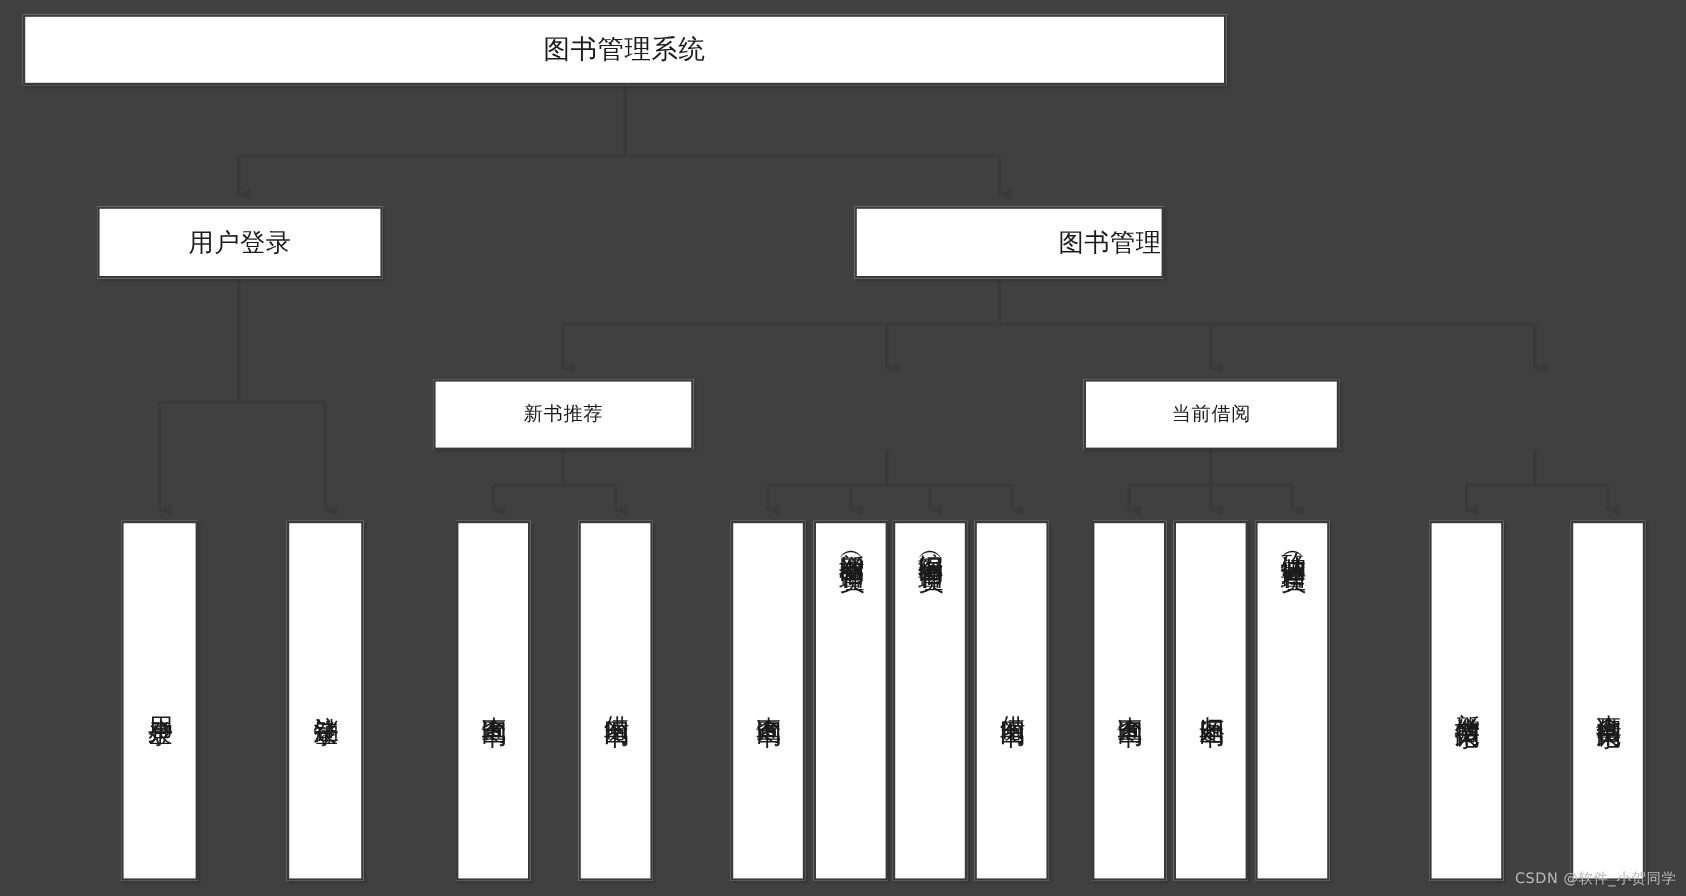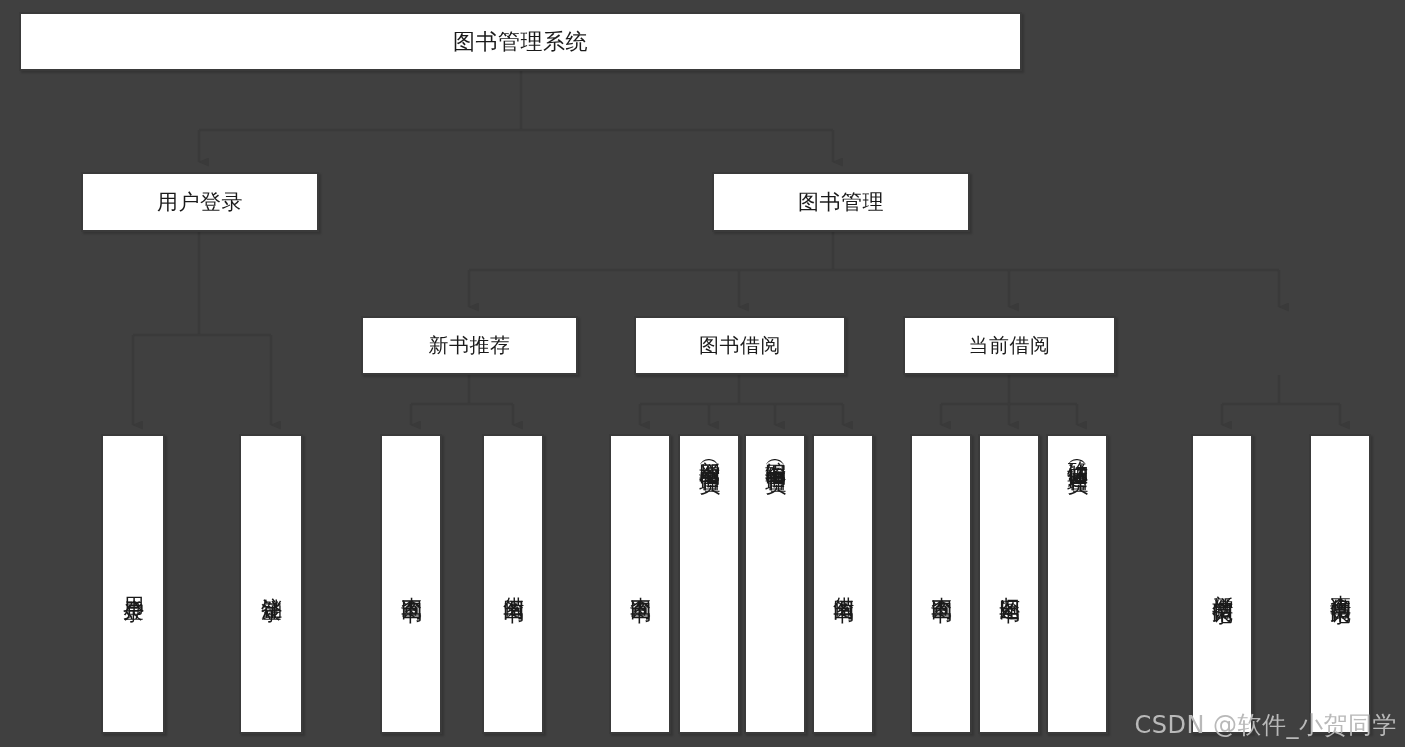--- a/index.html
+++ b/index.html
@@ -38,40 +38,40 @@
     color: #1a1a1a;
   }
   .node .label {
     display: block;
     text-align: center;
     line-height: 1.18;
     letter-spacing: 0.5px;
   }
   .node.root .label  { font-size: 22px; }
   .node.lvl2 .label  { font-size: 21px; }
-  .node.lvl3 .label  { font-size: 20px; }
+  .node.lvl3 .label  { font-size: 16px; }
   .node.leaf {
     align-items: flex-start;
     justify-content: center;
     padding-top: 8px;
   }
   .node.leaf .label {
     writing-mode: vertical-rl;
     text-orientation: upright;
     font-size: 21px;
     line-height: 1.22;
     letter-spacing: 2px;
     white-space: nowrap;
   }
   .node.leaf.midtext { align-items: center; padding-top: 0; }
   .watermark {
     position: absolute;
     right: 8px;
     bottom: 6px;
-    font-size: 24px;
+    font-size: 12px;
     color: #b9b9b9;
     letter-spacing: 0.5px;
     white-space: nowrap;
     font-family: "DejaVu Sans", "Liberation Sans", sans-serif;
   }
 </style>
 </head>
 <body>
 
 <div id="canvas">
@@ -129,31 +129,28 @@
   </svg>
 
   <div class="node root" style="left:19px; top:12px; width:1003px; height:59px;">
     <span class="label">图书管理系统</span>
   </div>
 
   <div class="node lvl2" style="left:81px; top:172px; width:238px; height:60px;">
     <span class="label">用户登录</span>
   </div>
 
-  <div class="node lvl2" style="left:712px; top:172px; width:258px; height:60px;">
+  <div class="node lvl2" style="left:712px; top:172px; width:258px; height:60px;justify-content:flex-end;">
     <span class="label">图书管理</span>
   </div>
 
   <div class="node lvl3" style="left:361px; top:316px; width:217px; height:59px;">
     <span class="label">新书推荐</span>
   </div>
 
-  <div class="node lvl3" style="left:634px; top:316px; width:212px; height:59px;">
-    <span class="label">图书借阅</span>
-  </div>
 
   <div class="node lvl3" style="left:903px; top:316px; width:213px; height:59px;">
     <span class="label">当前借阅</span>
   </div>
 
 
   <div class="node leaf midtext" style="left:101px; top:434px; width:64px; height:300px;">
     <span class="label">用户登录</span>
   </div>
 

